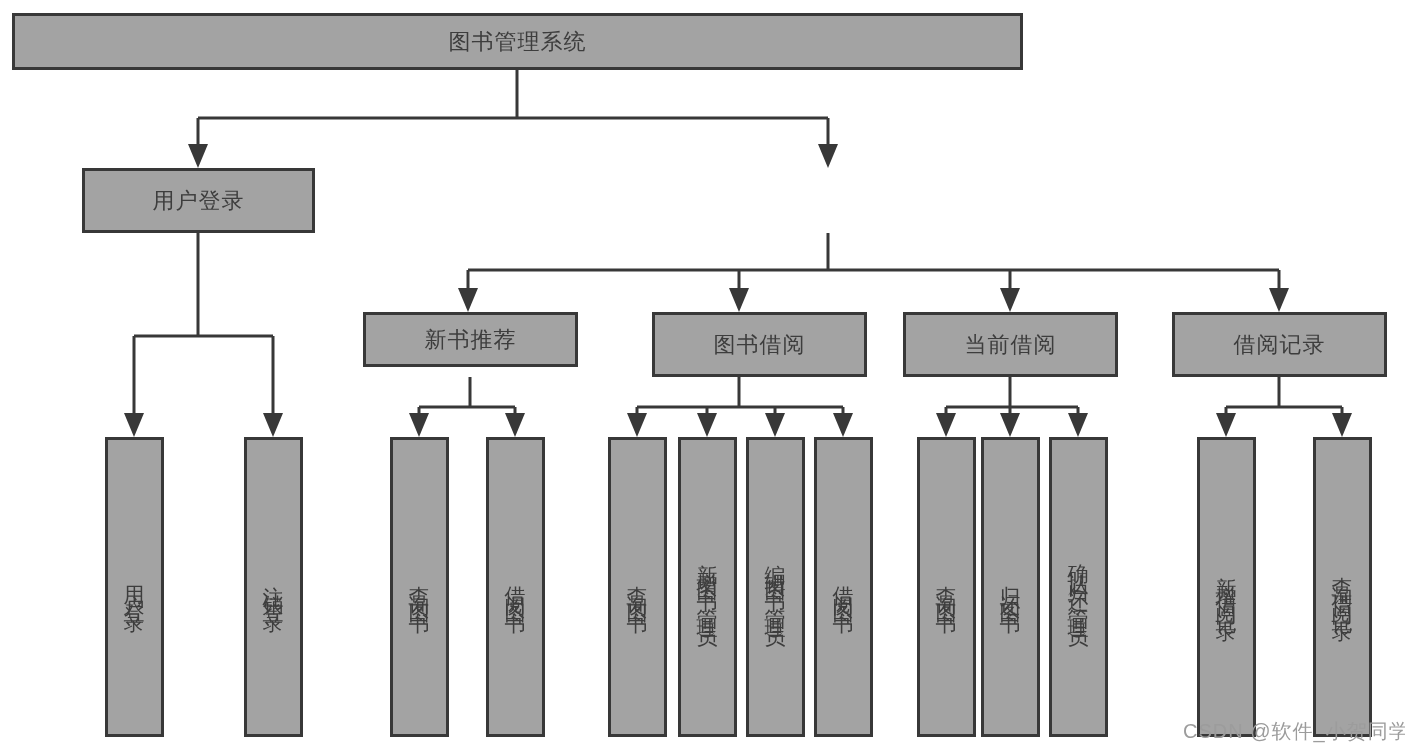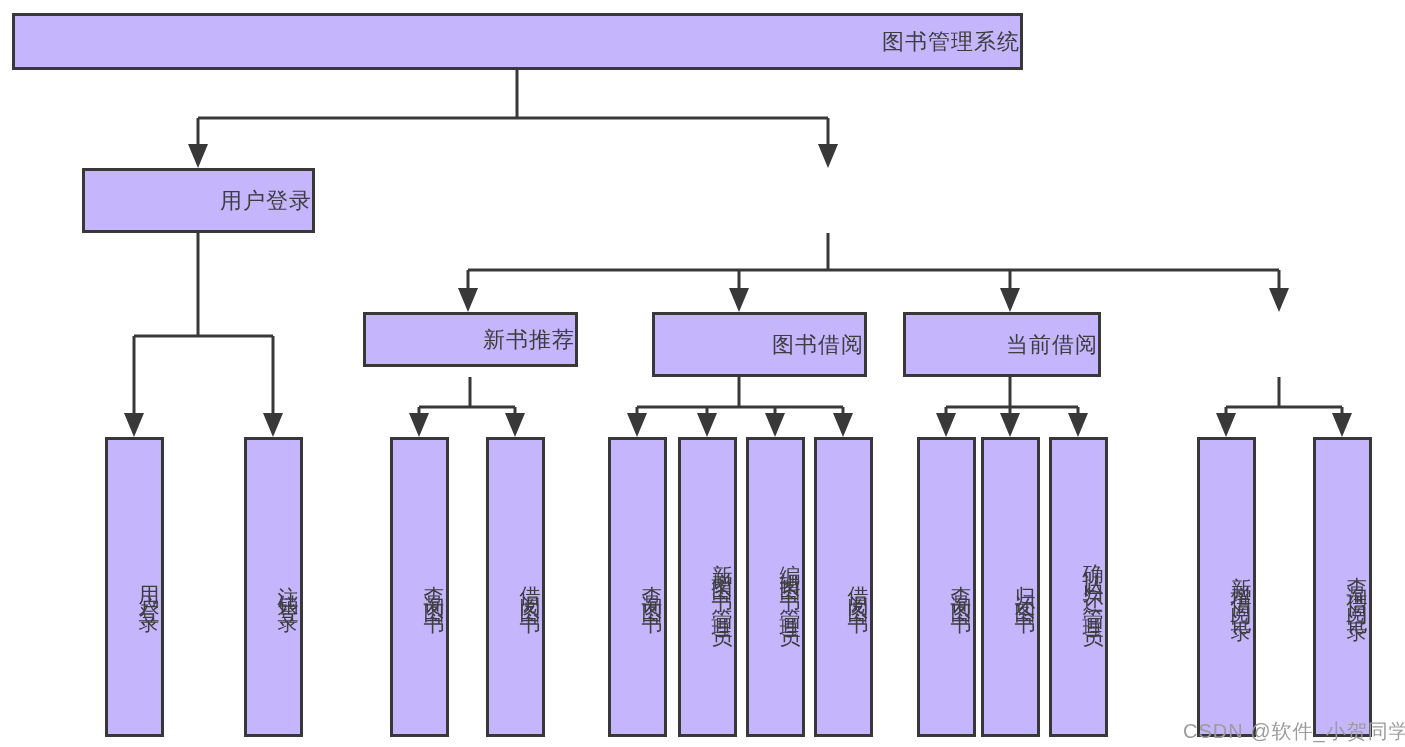--- a/index.html
+++ b/index.html
@@ -8,22 +8,22 @@
     width:1405px;height:747px;
     background:#ffffff;
     font-family:"Liberation Sans","DejaVu Sans",sans-serif;
     overflow:hidden;
   }
   svg.wires{position:absolute;left:0;top:0;z-index:1;}
   .node{
     position:absolute;
     box-sizing:border-box;
     border:3px solid #383838;
-    background:#c4b5fd;
-    display:flex;align-items:center;justify-content:flex-end;
+    background:#a3a3a3;
+    display:flex;align-items:center;justify-content:center;
     color:#3d3d3d;
     z-index:2;
   }
   .node.h .lbl{
     font-size:22px;
     letter-spacing:1px;
     white-space:nowrap;
   }
   .node.v .lbl{
     writing-mode:vertical-rl;
@@ -96,22 +96,25 @@
   <div class="node v" style="left:244px;top:437px;width:59px;height:300px">
     <span class="lbl">注销登录</span>
   </div>
 
   <div class="node h" style="left:363px;top:312px;width:215px;height:55px">
     <span class="lbl">新书推荐</span>
   </div>
   <div class="node h" style="left:652px;top:312px;width:215px;height:65px">
     <span class="lbl">图书借阅</span>
   </div>
-  <div class="node h" style="left:903px;top:312px;width:198px;height:65px">
+  <div class="node h" style="left:903px;top:312px;width:215px;height:65px">
     <span class="lbl">当前借阅</span>
+  </div>
+  <div class="node h" style="left:1172px;top:312px;width:215px;height:65px">
+    <span class="lbl">借阅记录</span>
   </div>
 
   <div class="node v" style="left:390px;top:437px;width:59px;height:300px">
     <span class="lbl">查询图书</span>
   </div>
   <div class="node v" style="left:486px;top:437px;width:59px;height:300px">
     <span class="lbl">借阅图书</span>
   </div>
 
   <div class="node v" style="left:608px;top:437px;width:59px;height:300px">

